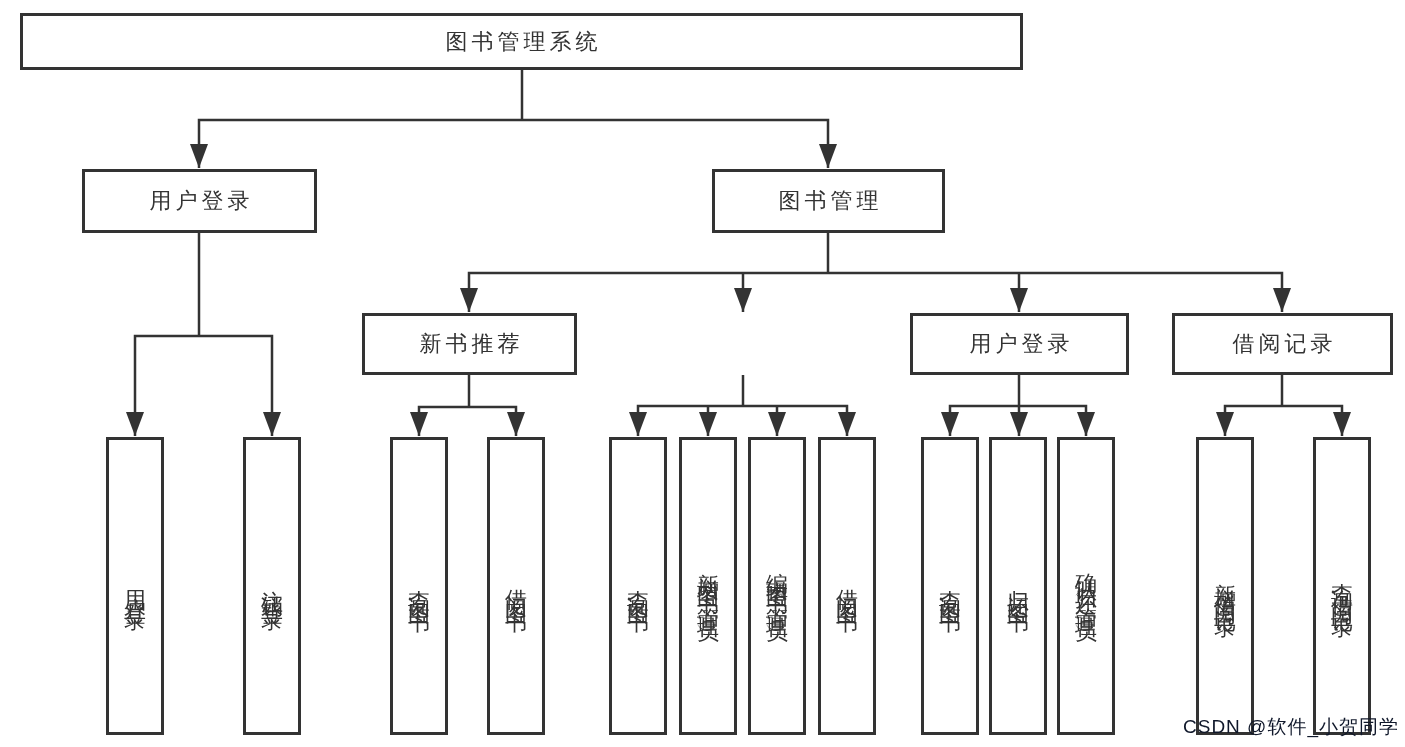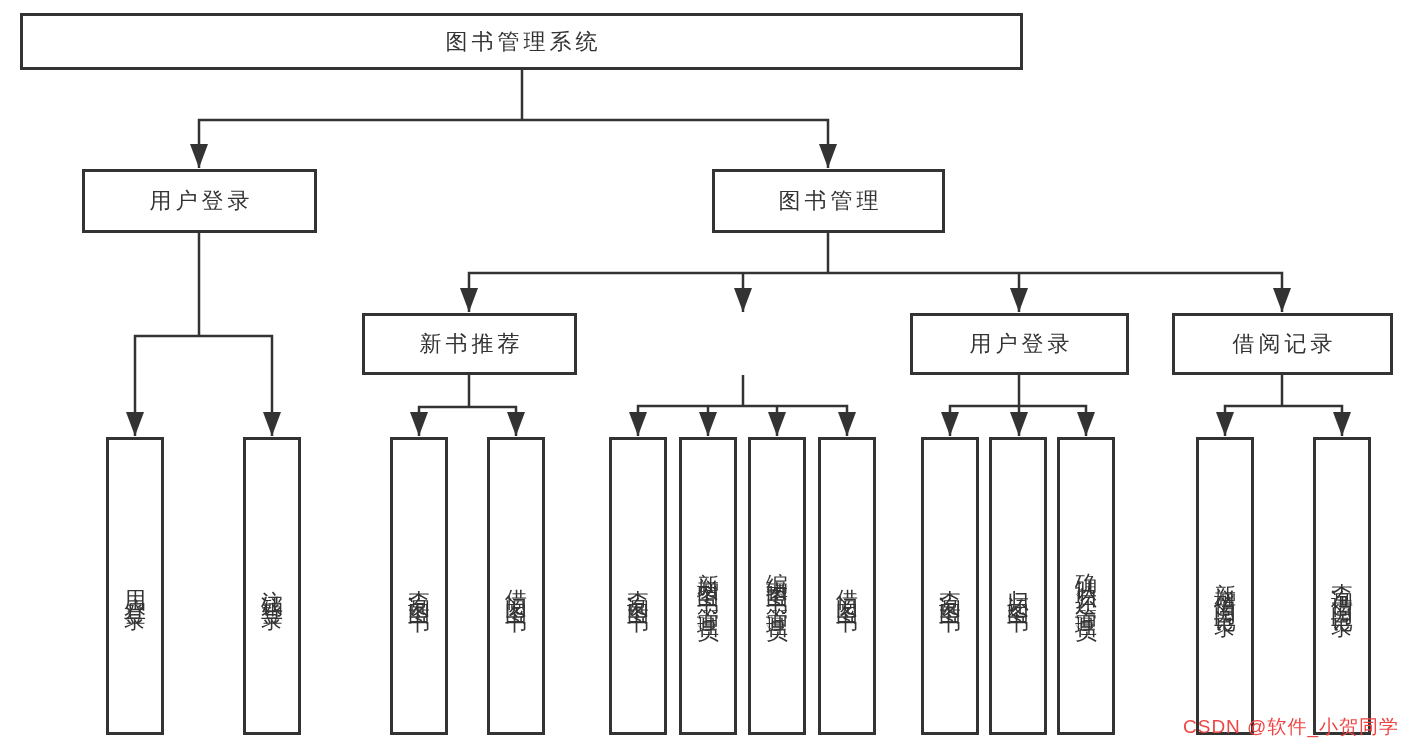--- a/index.html
+++ b/index.html
@@ -40,21 +40,21 @@
     letter-spacing: 7px;
     line-height: 1;
     white-space: nowrap;
   }
   .watermark {
     position: absolute;
     left: 1183px;
     top: 714px;
     font-size: 19px;
     letter-spacing: 1px;
-    color: #ef4444;
+    color: #0f172a;
     white-space: nowrap;
     z-index: 6;
   }
 </style>
 </head>
 <body>
 
 <div class="canvas">
 
   <svg class="connector-layer" width="1405" height="747" viewBox="0 0 1405 747" xmlns="http://www.w3.org/2000/svg">

